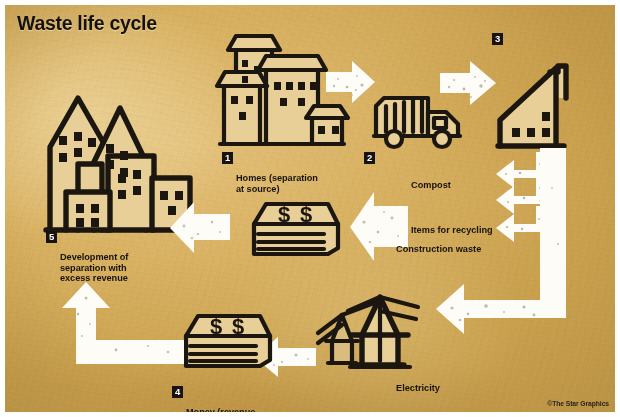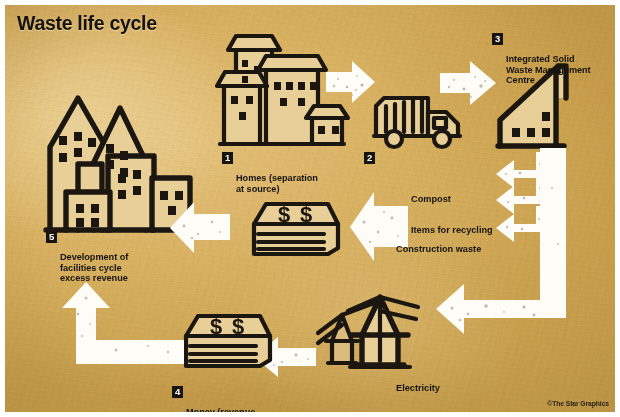--- a/index.html
+++ b/index.html
@@ -535,39 +535,36 @@
     <span>Homes (separation
 at source)</span>
   </div>
 
   <div class="caption with-badge" style="left:364px; top:152px; width:100px;">
     <span class="badge">2</span>
   </div>
 
   <div class="caption with-badge" style="left:492px; top:33px; width:120px;">
     <span class="badge">3</span>
-    <span>Integrated Solid
-Waste Management
-Centre</span>
   </div>
 
   <div class="caption with-badge" style="left:172px; top:386px; width:120px;">
     <span class="badge">4</span>
     <span>Money (revenue
 for state)</span>
   </div>
 
   <div class="caption with-badge" style="left:46px; top:231px; width:112px;">
     <span class="badge">5</span>
     <span>Development of
-facilities cycle
+separation with
 excess revenue</span>
   </div>
 
-  <div class="plainlabel" style="left:411px; top:194px;">Compost</div>
+  <div class="plainlabel" style="left:411px; top:180px;">Compost</div>
   <div class="plainlabel" style="left:411px; top:225px;">Items for recycling</div>
   <div class="plainlabel" style="left:396px; top:244px;">Construction waste</div>
 
   <div class="plainlabel" style="left:353px; top:383px;padding-left:43px;">Electricity</div>
 
   <div class="credit">©The Star Graphics</div>
 
   <div class="frame-border"></div>
 </div>
 

